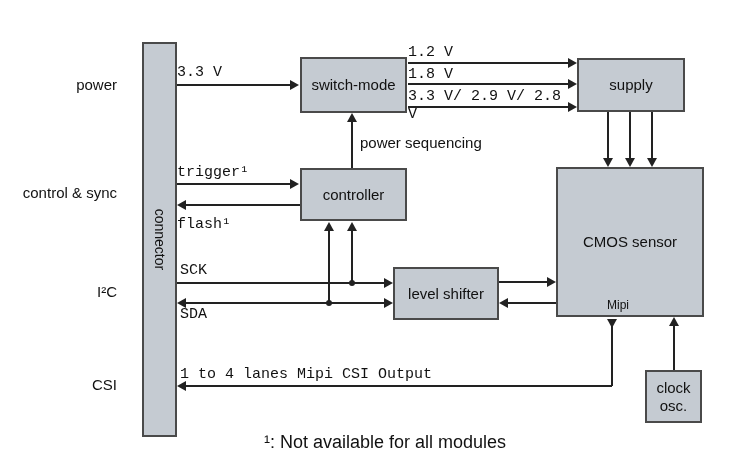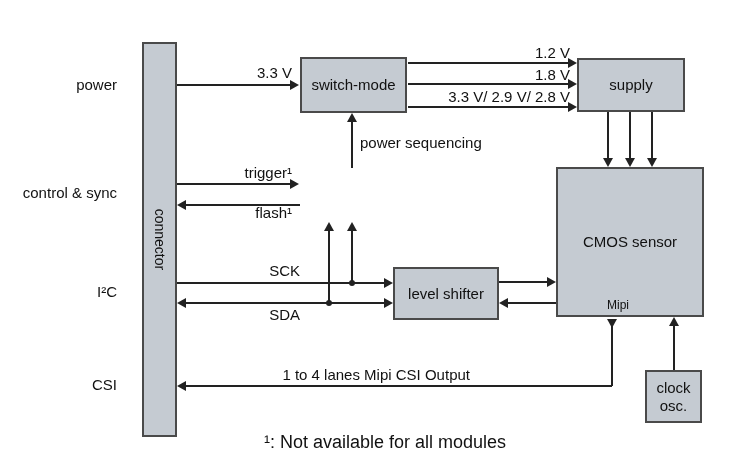--- a/index.html
+++ b/index.html
@@ -14,21 +14,21 @@
     font-family:"Liberation Sans", sans-serif;color:#111;overflow:hidden;
   }
   .box{
     position:absolute;background:var(--fill);border:2px solid var(--border);
     box-sizing:border-box;display:flex;flex-direction:column;align-items:center;
     justify-content:center;text-align:center;font-size:15px;line-height:1.2;
   }
   .hl{position:absolute;height:2px;background:var(--line);}
   .vl{position:absolute;width:2px;background:var(--line);}
   .lab{position:absolute;font-size:15px;white-space:nowrap;line-height:18px;}
-  .lab.c{text-align:right;white-space:normal;}
+  .lab.c{text-align:left;white-space:normal;font-family:Liberation Mono, monospace;}
   .bus{position:absolute;left:0;width:117px;text-align:right;font-size:15px;line-height:18px;}
   .ar{position:absolute;width:0;height:0;border-top:5px solid transparent;border-bottom:5px solid transparent;border-left:9px solid var(--line);}
   .al{position:absolute;width:0;height:0;border-top:5px solid transparent;border-bottom:5px solid transparent;border-right:9px solid var(--line);}
   .au{position:absolute;width:0;height:0;border-left:5px solid transparent;border-right:5px solid transparent;border-bottom:9px solid var(--line);}
   .ad{position:absolute;width:0;height:0;border-left:5px solid transparent;border-right:5px solid transparent;border-top:9px solid var(--line);}
   .dot{position:absolute;width:6px;height:6px;border-radius:50%;background:var(--line);}
   .rot{transform:rotate(90deg);white-space:nowrap;font-size:14px;}
   .mipi{position:absolute;left:30px;bottom:3px;width:60px;text-align:center;font-size:12px;}
   .foot{position:absolute;font-size:18px;text-align:center;}
 </style>
@@ -47,20 +47,23 @@
   </div>
 
   <div class="box" style="left:300px;top:57px;width:107px;height:56px">
     <span>switch-mode</span>
   </div>
 
   <div class="box" style="left:577px;top:58px;width:108px;height:54px">
     <span>supply</span>
   </div>
 
+  <div class="box" style="left:300px;top:168px;width:107px;height:53px">
+    <span>controller</span>
+  </div>
 
   <div class="box" style="left:393px;top:267px;width:106px;height:53px">
     <span>level shifter</span>
   </div>
 
   <div class="box" style="left:556px;top:167px;width:148px;height:150px">
     <span>CMOS sensor</span>
     <span class="mipi">Mipi</span>
   </div>
 
@@ -88,21 +91,21 @@
   <div class="vl" style="left:351px;top:122px;height:46px"></div>
   <div class="au" style="left:347px;top:113px"></div>
   <div class="lab" style="left:360px;top:134px">power sequencing</div>
 
   <div class="lab c" style="left:177px;top:164px;width:115px">trigger¹</div>
   <div class="hl" style="left:177px;top:183px;width:114px"></div>
   <div class="ar" style="left:290px;top:179px"></div>
 
   <div class="hl" style="left:184px;top:204px;width:116px"></div>
   <div class="al" style="left:177px;top:200px"></div>
-  <div class="lab c" style="left:177px;top:204px;width:115px">flash¹</div>
+  <div class="lab c" style="left:177px;top:216px;width:115px">flash¹</div>
 
   <div class="lab c" style="left:180px;top:262px;width:120px">SCK</div>
   <div class="hl" style="left:177px;top:282px;width:207px"></div>
   <div class="ar" style="left:384px;top:278px"></div>
 
   <div class="hl" style="left:186px;top:302px;width:198px"></div>
   <div class="al" style="left:177px;top:298px"></div>
   <div class="ar" style="left:384px;top:298px"></div>
   <div class="lab c" style="left:180px;top:306px;width:120px">SDA</div>
 

